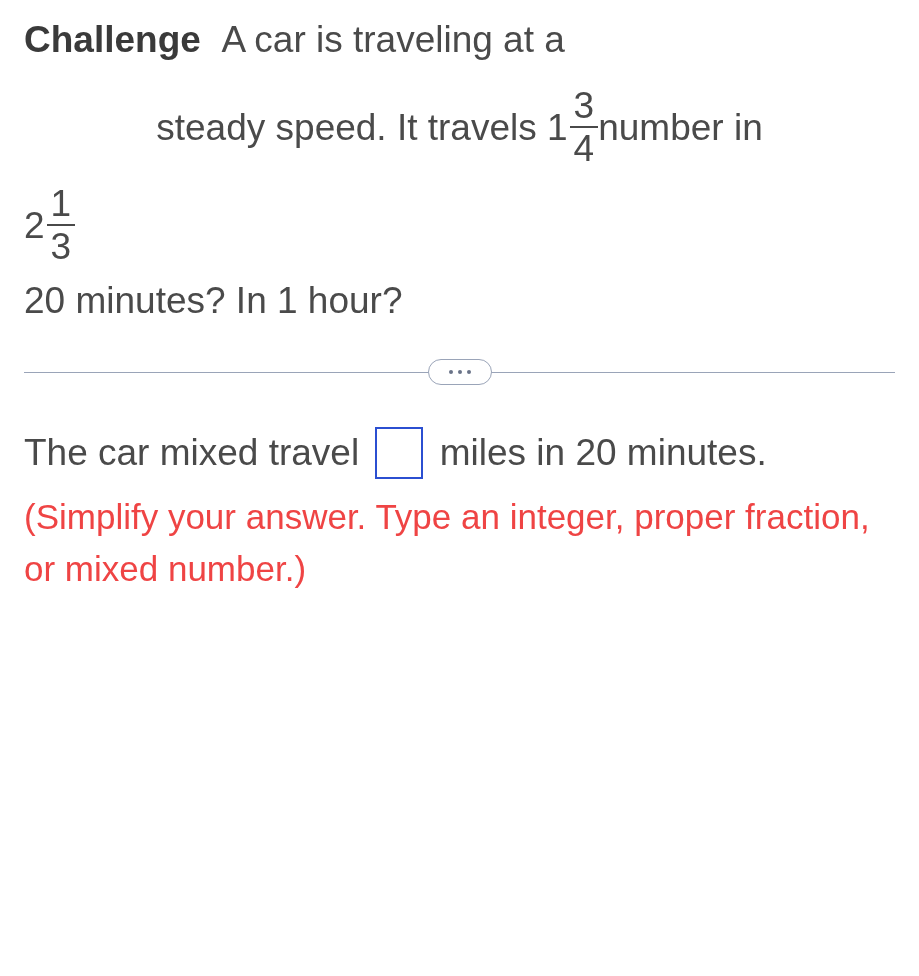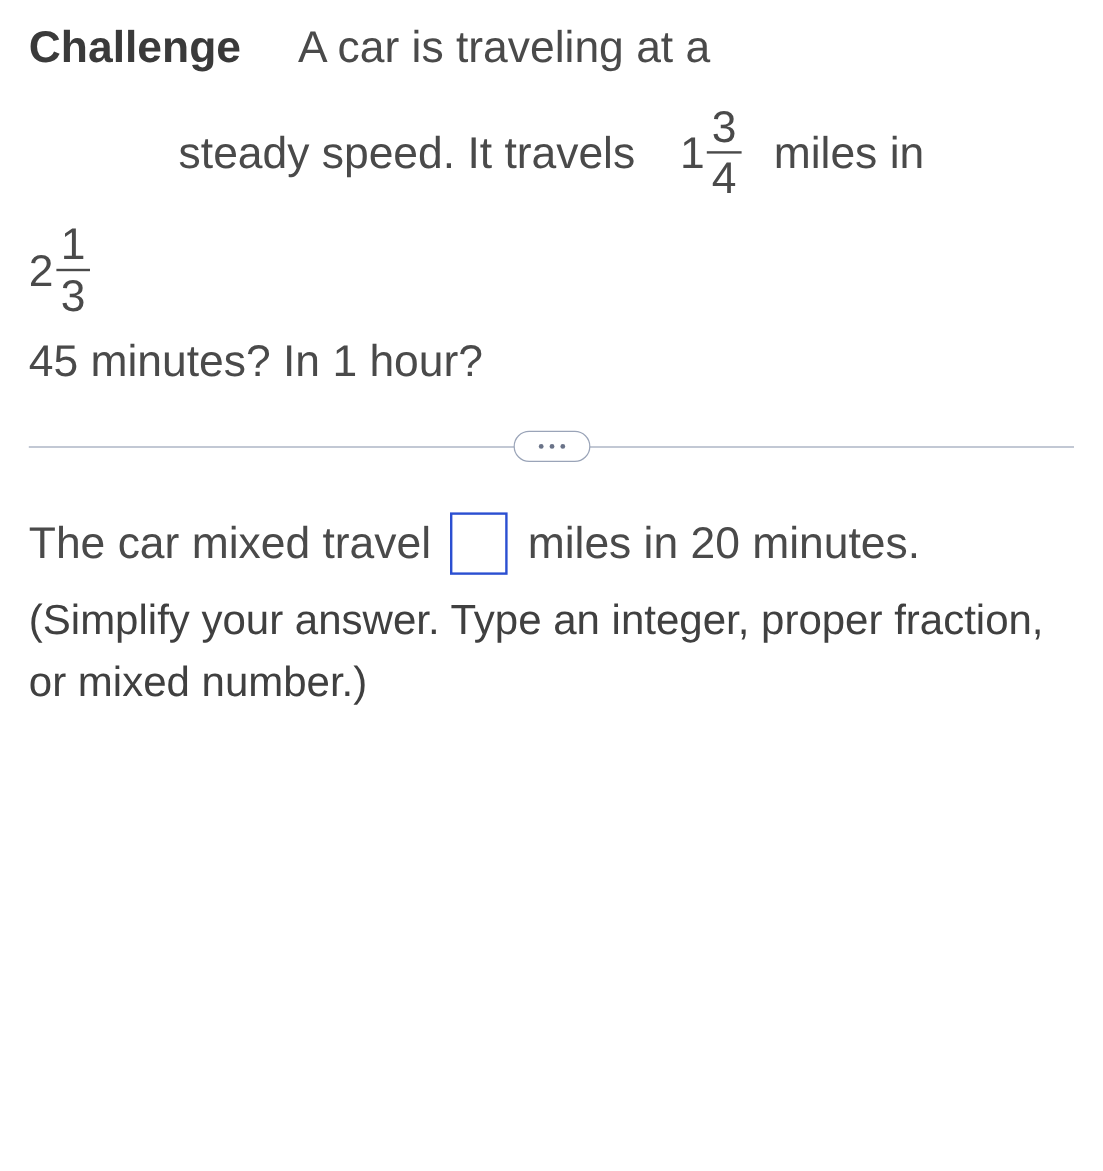--- a/index.html
+++ b/index.html
@@ -47,21 +47,20 @@
   .frac .bar {
     width: 100%;
     border-top: 2px solid #4a4a4a;
   }
   .frac .den {
     padding: 2px 4px 0 4px;
   }
   .line-row {
     display: flex;
     align-items: center;
-    gap: 27px;
   }
 
   .divider-row {
     position: relative;
     margin: 28px 0 34px 0;
     height: 28px;
     display: flex;
     align-items: center;
   }
   .divider-line {
@@ -103,21 +102,21 @@
     vertical-align: middle;
     margin: 0 6px 6px 6px;
     background: #fff;
     font-size: 30px;
     text-align: center;
     color: #333;
     padding: 0;
   }
   .hint {
     font-size: 35px;
-    color: #404040;
+    color: #ef4444;
     line-height: 1.5;
     margin-top: 4px;
   }
 </style>
 </head>
 <body>
 
 <div class="container">
 
   <div class="problem">
@@ -128,34 +127,34 @@
     <div class="line-row" style="margin-top:18px;justify-content:center;">
       <span>steady speed. It travels&nbsp;</span>
       <span class="mixed">
         <span class="whole">1</span>
         <span class="frac">
           <span class="num">3</span>
           <span class="bar"></span>
           <span class="den">4</span>
         </span>
       </span>
-      <span> miles in </span>
+      <span> number in </span>
     </div>
     <div class="line-row" style="margin-top:18px;">
       <span class="mixed">
         <span class="whole">2</span>
         <span class="frac">
           <span class="num">1</span>
           <span class="bar"></span>
           <span class="den">3</span>
         </span>
       </span>
     </div>
     <div class="line-row" style="margin-top:6px;">
-      <span>45 minutes? In 1 hour?</span>
+      <span>20 minutes? In 1 hour?</span>
     </div>
   </div>
 
   <div class="divider-row">
     <div class="divider-line"></div>
     <div class="divider-pill">
       <span class="dot"></span>
       <span class="dot"></span>
       <span class="dot"></span>
     </div>

